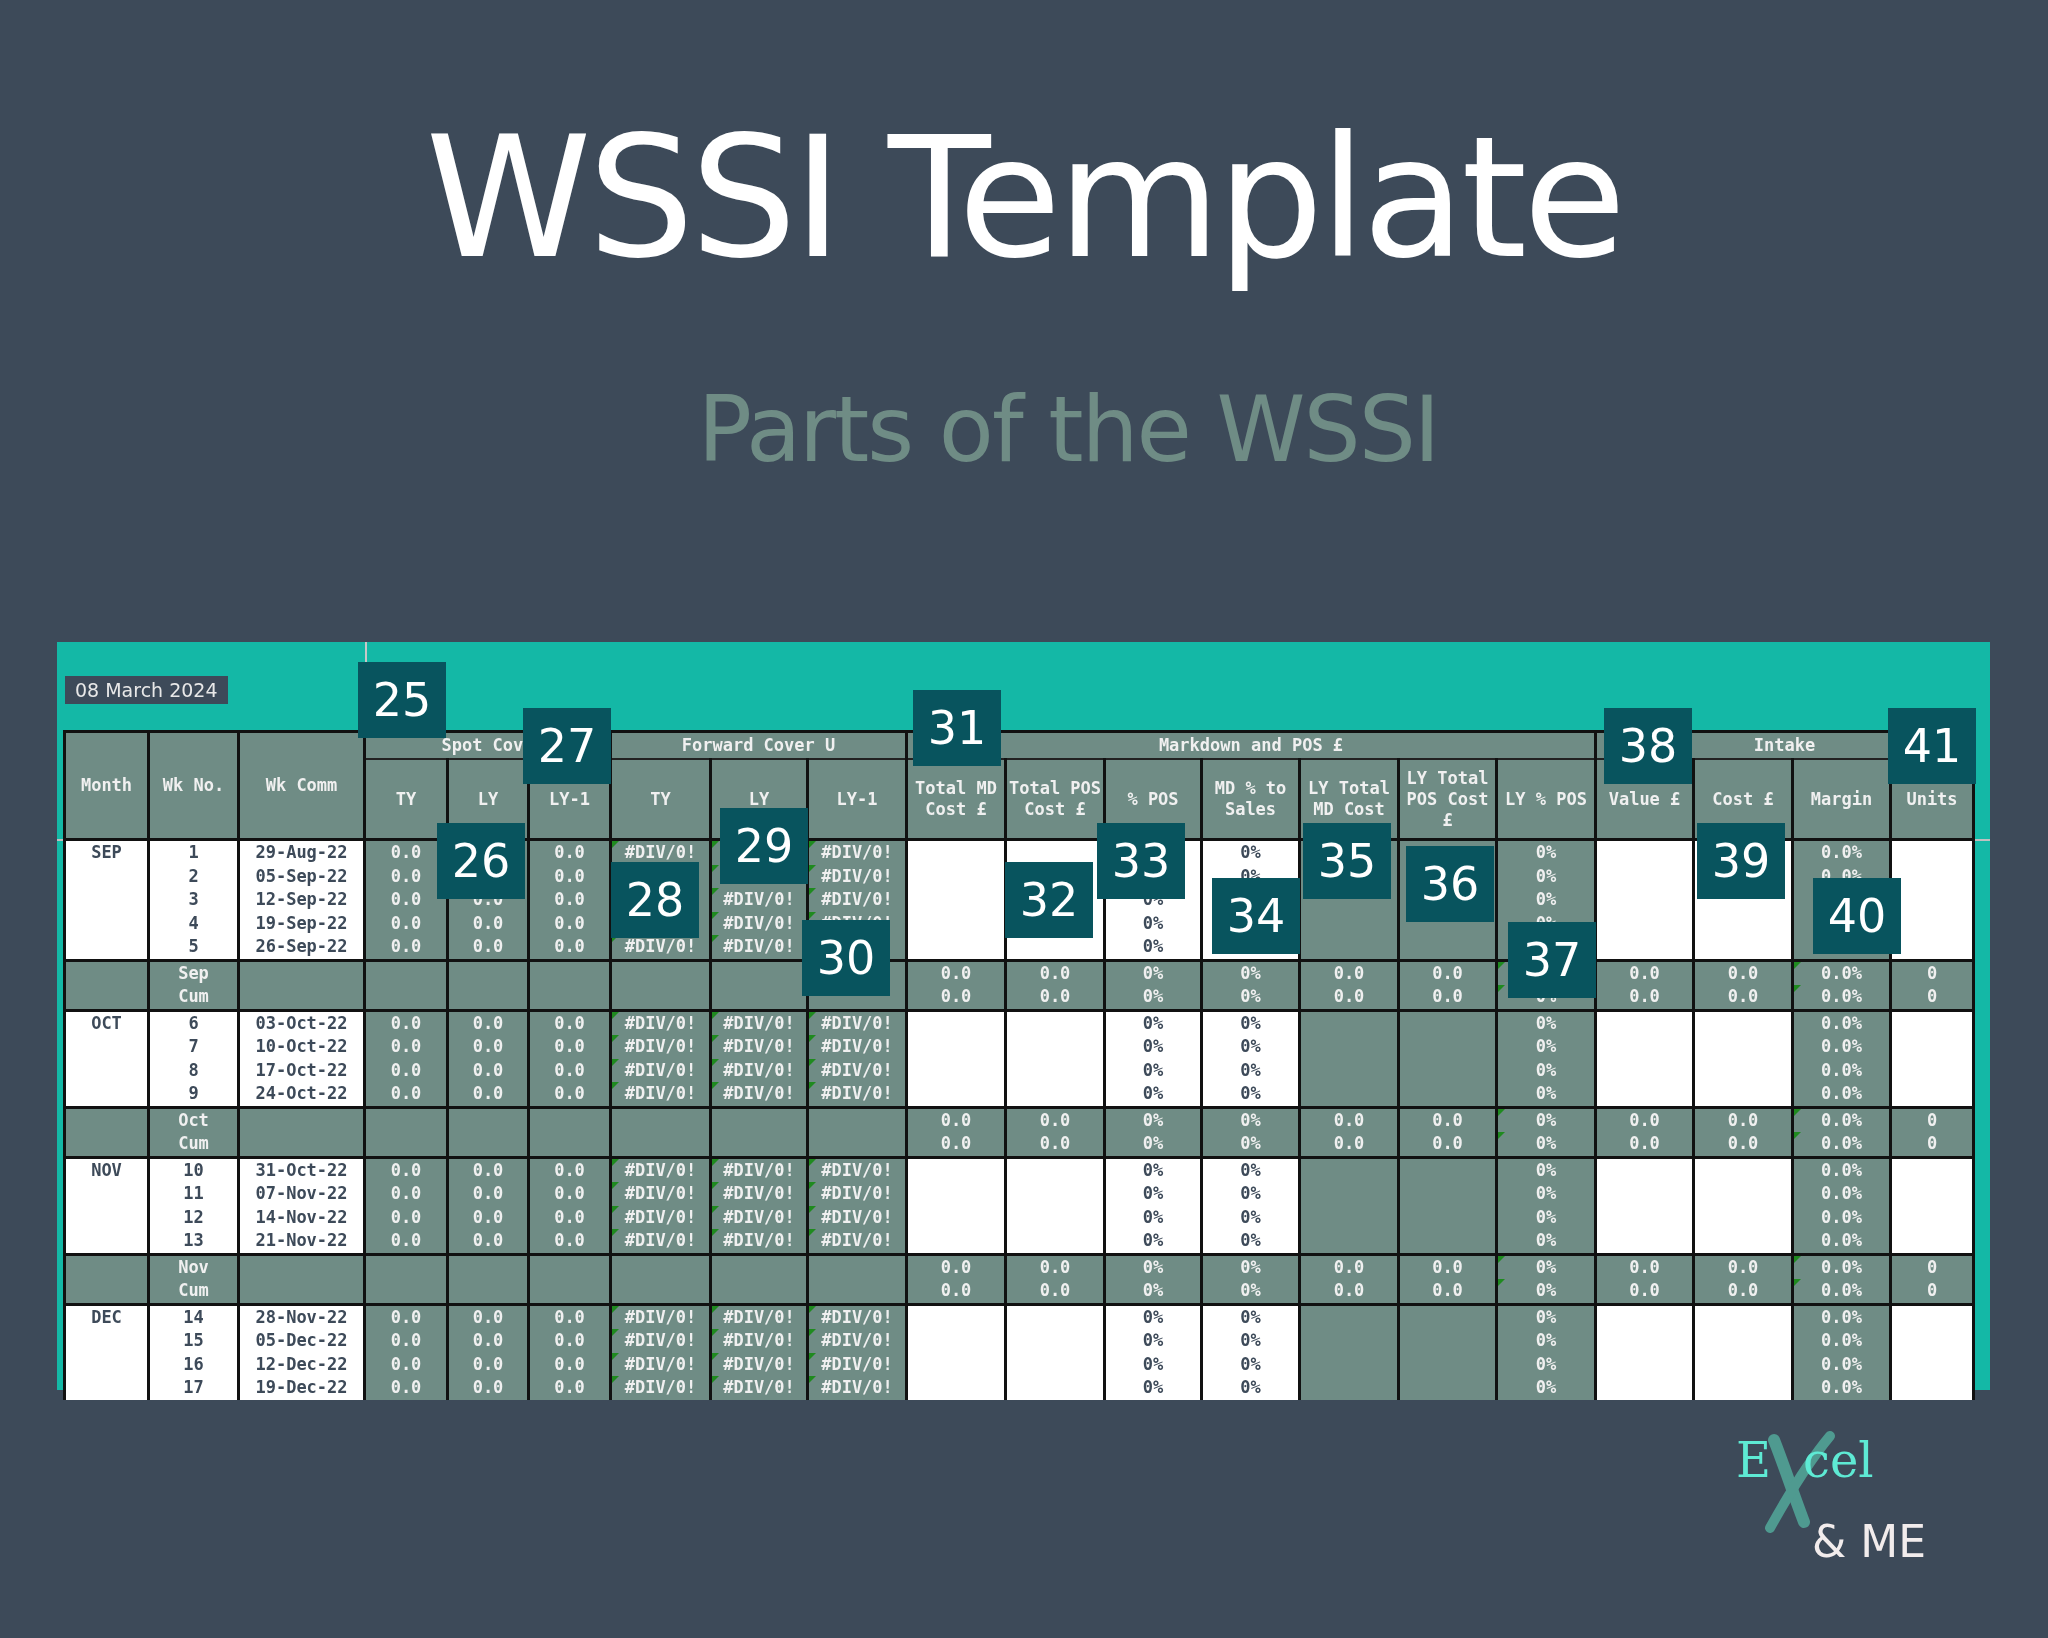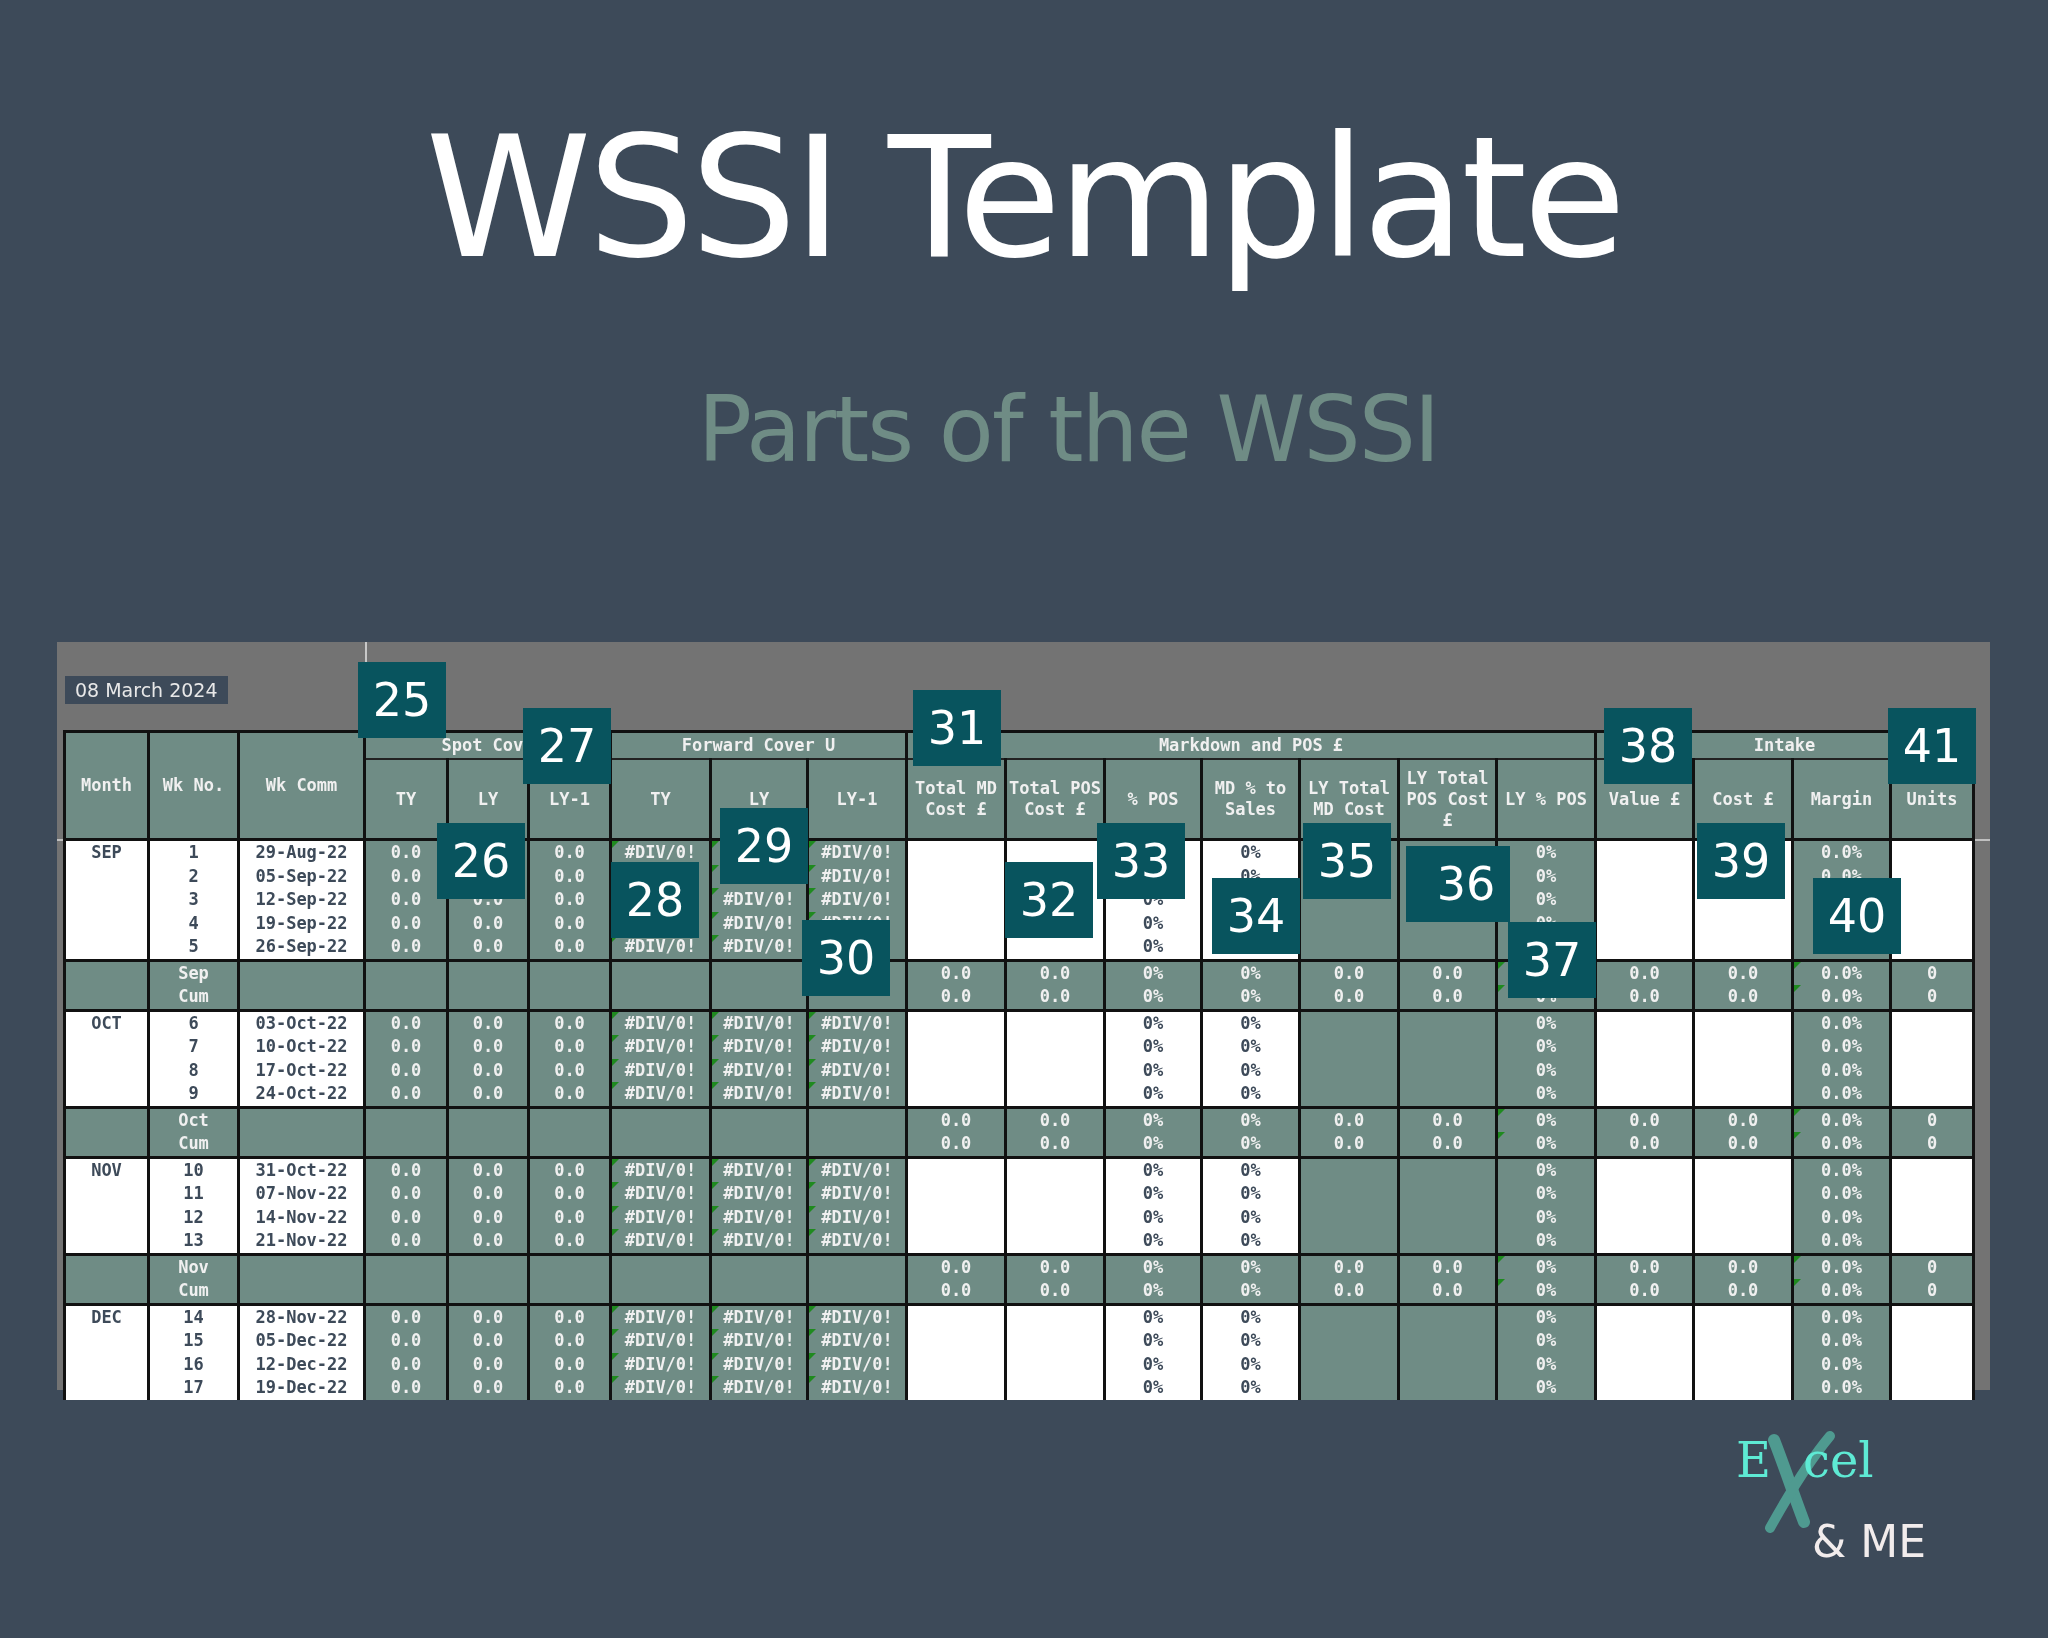--- a/index.html
+++ b/index.html
@@ -1,19 +1,19 @@
 <!DOCTYPE html>
 <html><head>
 <meta charset="utf-8">
 <style>
   html,body{margin:0;padding:0;}
   body{width:2048px;height:1638px;background:#3d4a59;position:relative;overflow:hidden;font-family:"DejaVu Sans",sans-serif;}
   .title{position:absolute;left:0;width:2048px;top:108px;text-align:center;color:#ffffff;font-size:168px;line-height:180px;font-family:"DejaVu Sans",sans-serif;letter-spacing:-4px;}
   .subtitle{position:absolute;left:0;width:2048px;top:380px;text-align:center;color:#6f8c85;font-size:90px;line-height:100px;letter-spacing:-2px;margin-left:44px;}
-  .sheet{position:absolute;left:57px;top:642px;width:1933px;height:748px;background:#737373;}
+  .sheet{position:absolute;left:57px;top:642px;width:1933px;height:748px;background:#14b8a6;}
   .sheet .vline{position:absolute;left:308px;top:0;width:2px;height:88px;background:#c8c8c8;}
   .sheet .hline{position:absolute;left:0;top:197px;width:1933px;height:2px;background:#c0c0c0;}
   .datebox{position:absolute;left:8px;top:34px;height:28px;padding:0 10px;background:#3d4a59;color:#e8e8e8;font-size:19px;line-height:28px;font-family:"DejaVu Sans",sans-serif;}
   table.grid{position:absolute;left:6px;top:88px;border-collapse:collapse;table-layout:fixed;font-family:"DejaVu Sans Mono",monospace;font-weight:bold;}
   table.grid td, table.grid th{border-left:3px solid #111;border-right:3px solid #111;padding:0;text-align:center;vertical-align:middle;overflow:hidden;white-space:nowrap;}
   th{background:#6f8c85;color:#f0f0f0;font-size:17px;font-weight:bold;line-height:21px;white-space:normal !important;}
   th.grp{height:25px;border-top:3px solid #111;border-bottom:2px solid #222;}
   th.sub{height:78px;border-bottom:3px solid #111;}
   th.tall{height:105px;border-top:3px solid #111;border-bottom:3px solid #111;margin-left:44px;}
   td{font-size:17px;line-height:23.5px;color:#3d4a59;}
@@ -763,21 +763,21 @@
     <div class="badge" style="left: 437px; top: 823px;">26</div>
     <div class="badge" style="left: 523px; top: 708px;">27</div>
     <div class="badge" style="left: 611px; top: 862px;">28</div>
     <div class="badge" style="left: 720px; top: 808px;">29</div>
     <div class="badge" style="left: 802px; top: 920px;">30</div>
     <div class="badge" style="left: 913px; top: 690px;">31</div>
     <div class="badge" style="left: 1005px; top: 862px;">32</div>
     <div class="badge" style="left: 1097px; top: 823px;">33</div>
     <div class="badge" style="left: 1212px; top: 878px;">34</div>
     <div class="badge" style="left: 1303px; top: 823px;">35</div>
-    <div class="badge" style="left: 1406px; top: 846px; padding-left: 16px;">36</div>
+    <div class="badge" style="left: 1406px; top: 846px;">36</div>
     <div class="badge" style="left: 1508px; top: 878px; margin-top: 44px;">37</div>
     <div class="badge" style="left: 1604px; top: 708px;">38</div>
     <div class="badge" style="left: 1697px; top: 823px;">39</div>
     <div class="badge" style="left: 1813px; top: 878px;">40</div>
     <div class="badge" style="left: 1888px; top: 708px;">41</div>
   </div>
 
 <div class="logo">
   <svg width="220" height="110" viewBox="0 0 220 110">
     <path d="M44 10 C 52 30, 62 60, 74 92" stroke="#4f9a90" stroke-width="12" fill="none" stroke-linecap="round"></path>

